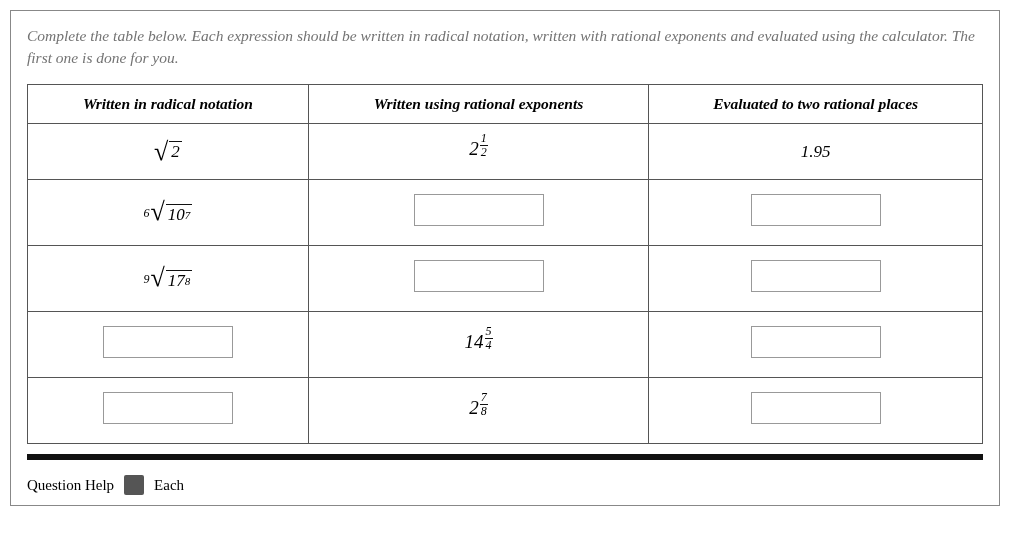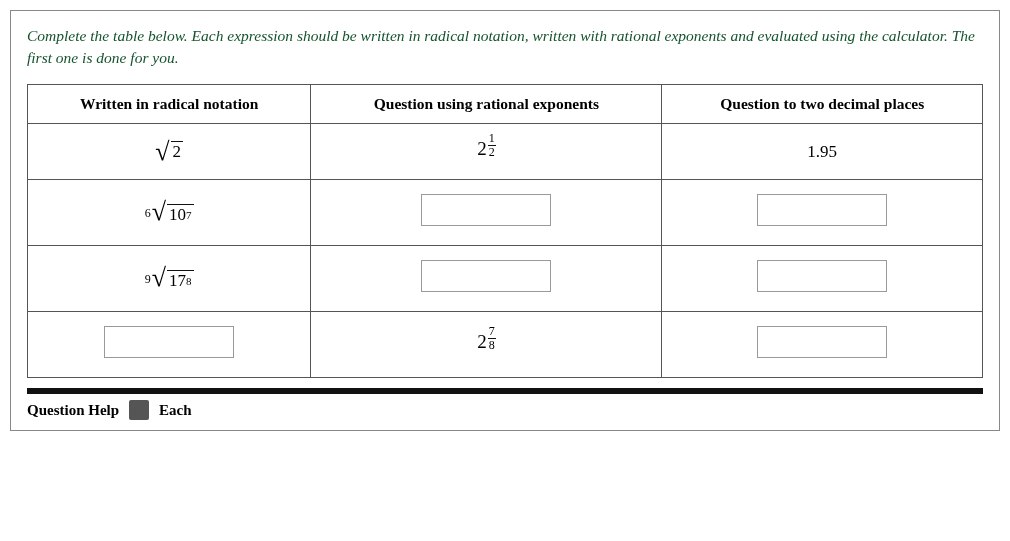--- a/index.html
+++ b/index.html
@@ -17,27 +17,28 @@
       border: 1.5px solid #888;
       padding: 14px 16px 10px 16px;
       background: #fff;
     }
 
     .instructions {
       font-style: italic;
       font-size: 15.5px;
       line-height: 1.45;
       margin-bottom: 14px;
-      color: #14532d;
+      color: #737373;
     }
 
     table {
       width: 100%;
       border-collapse: collapse;
       border: 1.5px solid #555;
+      font-style: italic;
     }
 
     thead th {
       border: 1.5px solid #555;
       padding: 10px 8px;
       text-align: center;
       font-weight: bold;
       font-size: 15.5px;
       vertical-align: middle;
       background: #fff;
@@ -130,24 +131,23 @@
     .bottom-bar {
       width: 100%;
       height: 6px;
       background: #111;
       margin-top: 10px;
     }
 
     .footer-row {
       display: flex;
       align-items: center;
-      margin-top: 6px;
+      margin-top: 15px;
       font-size: 15px;
       gap: 10px;
-      font-weight: bold;
     }
 
     .footer-icon {
       display: inline-block;
       width: 20px;
       height: 20px;
       background: #555;
       border-radius: 2px;
       vertical-align: middle;
     }
@@ -160,22 +160,22 @@
 </head>
 <body>
 
 <div class="outer">
   <p class="instructions">Complete the table below. Each expression should be written in radical notation, written with rational exponents and evaluated using the calculator. The first one is done for you.</p>
 
   <table>
     <thead>
       <tr>
         <th>Written in radical notation</th>
-        <th>Question using rational exponents</th>
-        <th>Question to two decimal places</th>
+        <th>Written using rational exponents</th>
+        <th>Evaluated to two rational places</th>
       </tr>
     </thead>
     <tbody>
 
       <tr>
         <td>
           <span class="math-expr">
             <span class="radical-sign">√</span>
             <span class="radical-content">2</span>
           </span>
@@ -219,20 +219,37 @@
           </span>
         </td>
         <td>
           <span class="input-box"></span>
         </td>
         <td>
           <span class="input-box"></span>
         </td>
       </tr>
 
+      <tr>
+        <td>
+          <span class="input-box"></span>
+        </td>
+        <td>
+          <span class="base-exp math-expr">
+            <span class="base-num">14</span>
+            <span class="frac-exp">
+              <span class="num">5</span>
+              <span class="den">4</span>
+            </span>
+          </span>
+        </td>
+        <td>
+          <span class="input-box"></span>
+        </td>
+      </tr>
 
       <tr>
         <td>
           <span class="input-box"></span>
         </td>
         <td>
           <span class="base-exp math-expr">
             <span class="base-num">2</span>
             <span class="frac-exp">
               <span class="num">7</span>

